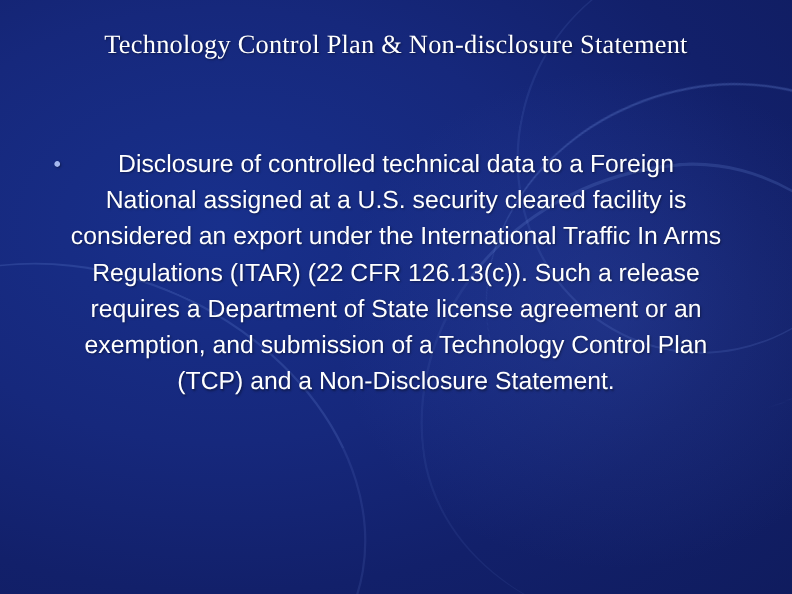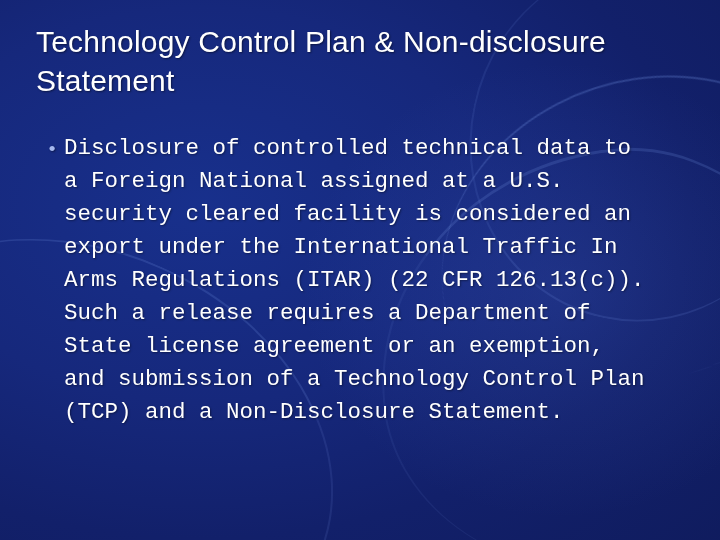--- a/index.html
+++ b/index.html
@@ -75,24 +75,25 @@
     height: 460px;
     background: radial-gradient(ellipse at center, rgba(70,100,200,0.22) 0%, rgba(70,100,200,0.0) 70%);
     pointer-events: none;
   }
 
   .title {
     position: absolute;
     left: 36px;
     top: 22px;
     width: 648px;
+    text-align: center;
     color: #ffffff;
-    font-size: 30px;
+    font-size: 24px;
     line-height: 39px;
-    font-family: Liberation Sans, sans-serif;
+    font-family: Liberation Serif, serif;
     font-weight: normal;
     letter-spacing: 0.2px;
     text-shadow: 1px 1px 2px rgba(0,0,0,0.45);
   }
 
   .body-block {
     position: absolute;
     left: 38px;
     top: 132px;
     width: 640px;
@@ -108,24 +109,25 @@
     width: 24px;
     flex: 0 0 24px;
     text-align: center;
     margin-left: 2px;
     text-shadow: 1px 1px 2px rgba(0,0,0,0.4);
   }
   .bullet-text {
     color: #ffffff;
     font-size: 22.5px;
     line-height: 33px;
-    font-family: Liberation Mono, monospace;
+    font-family: Liberation Sans, sans-serif;
     text-shadow: 1px 1px 2px rgba(0,0,0,0.4);
     flex: 1 1 auto;
     max-width: 592px;
+    text-align: center;
   }
 </style>
 </head>
 <body>
 
 <div class="slide">
   <div class="glow"></div>
   <div class="swoosh swoosh-1"></div>
   <div class="swoosh swoosh-2"></div>
   <div class="swoosh swoosh-3"></div>

